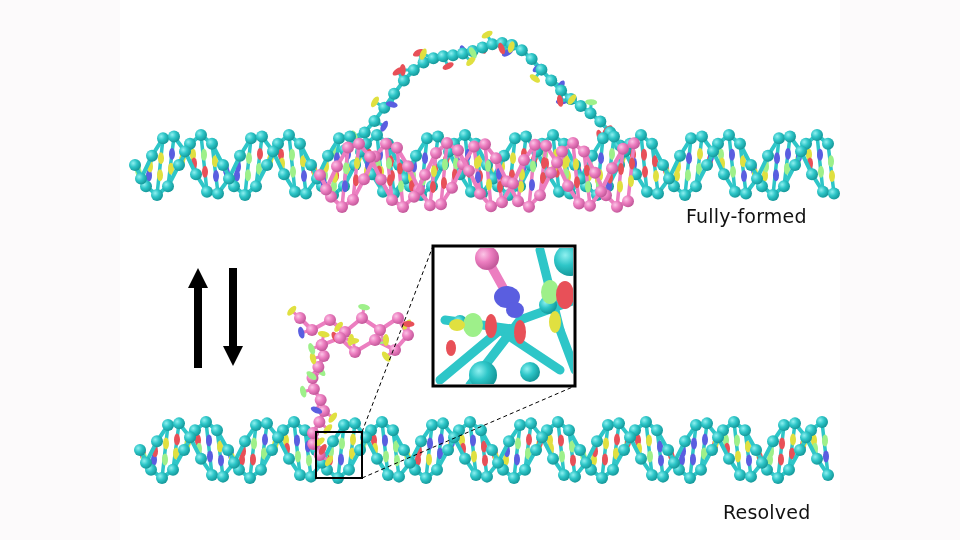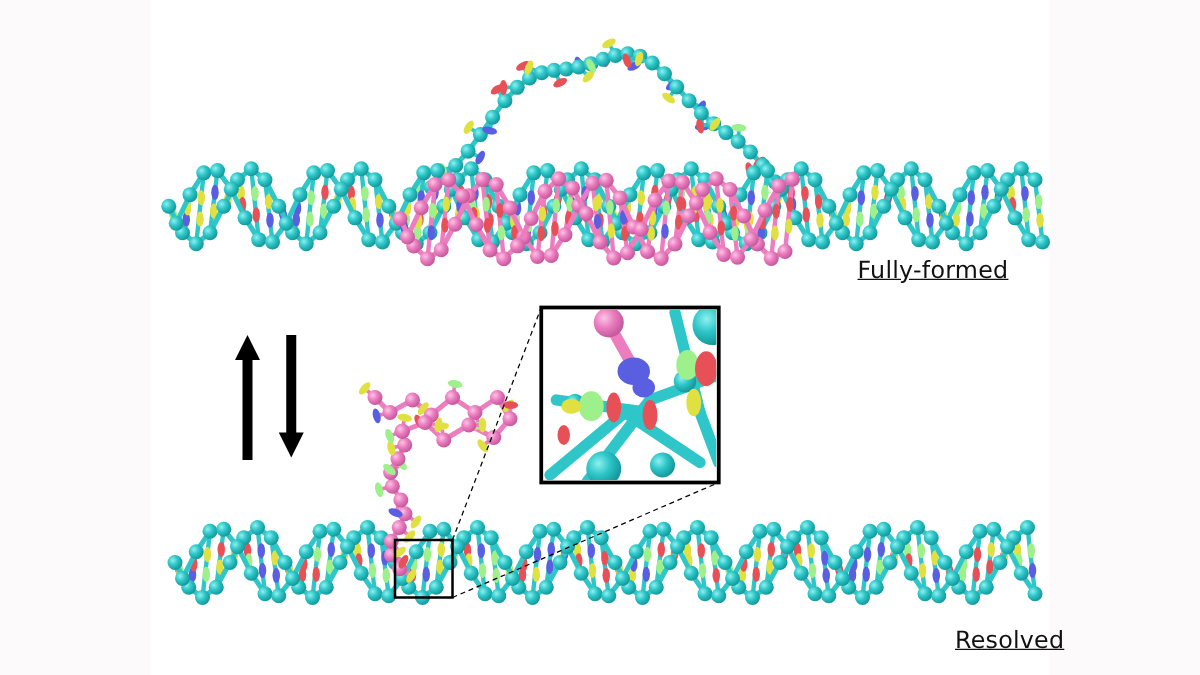--- a/index.html
+++ b/index.html
@@ -1,21 +1,21 @@
 <!DOCTYPE html>
 <html><head>
 <meta charset="utf-8">
 <style>
   html, body { margin: 0; padding: 0; }
   body { width: 960px; height: 540px; background: #fcfafb; overflow: hidden; position: relative; font-family: "DejaVu Sans", "Liberation Sans", sans-serif; }
   #canvas { position: absolute; left: 120px; top: 0; width: 720px; height: 540px; background: #ffffff; }
   svg { position: absolute; left: 0; top: 0; }
-  .label { position: absolute; font-size: 19px; color: #111; letter-spacing: 0.2px; text-decoration: underline; }
+  .label { position: absolute; font-size: 19px; color: #111; letter-spacing: 0.2px; }
   #label-top { left: 686px; top: 205px; }
-  #label-bottom { left: 764px; top: 501px; }
+  #label-bottom { left: 723px; top: 501px; }
 </style>
 </head>
 <body>
 
 <div id="canvas"></div>
 
 <svg id="fig" width="960" height="540" viewBox="0 0 960 540">
   <defs>
     <radialGradient id="gTeal" cx="35%" cy="35%" r="65%">
       <stop offset="0" stop-color="#8ff0f0"></stop>

